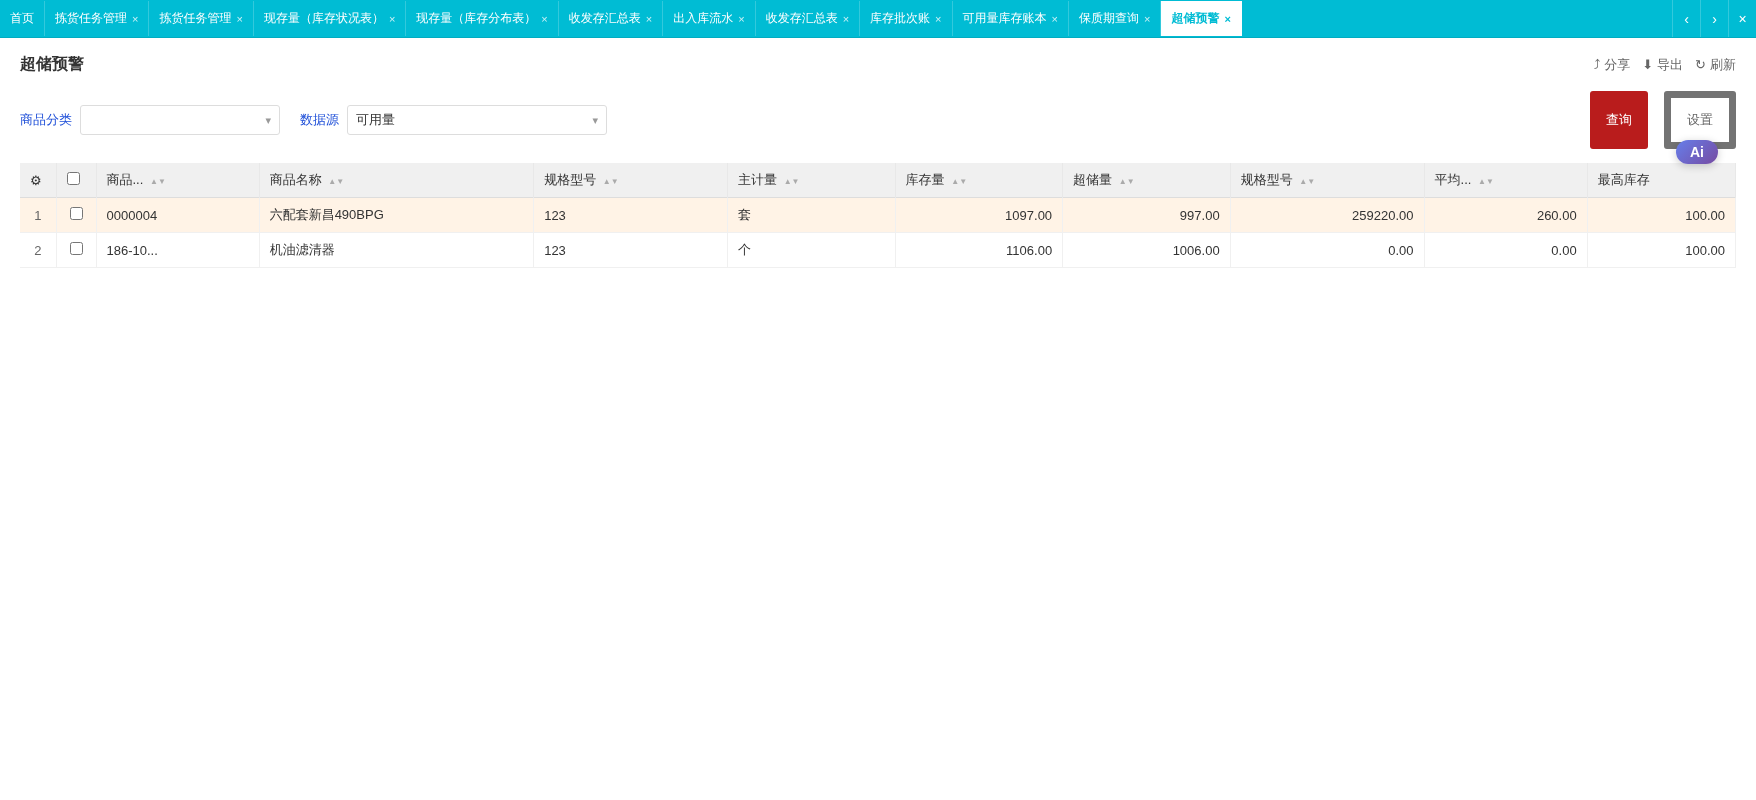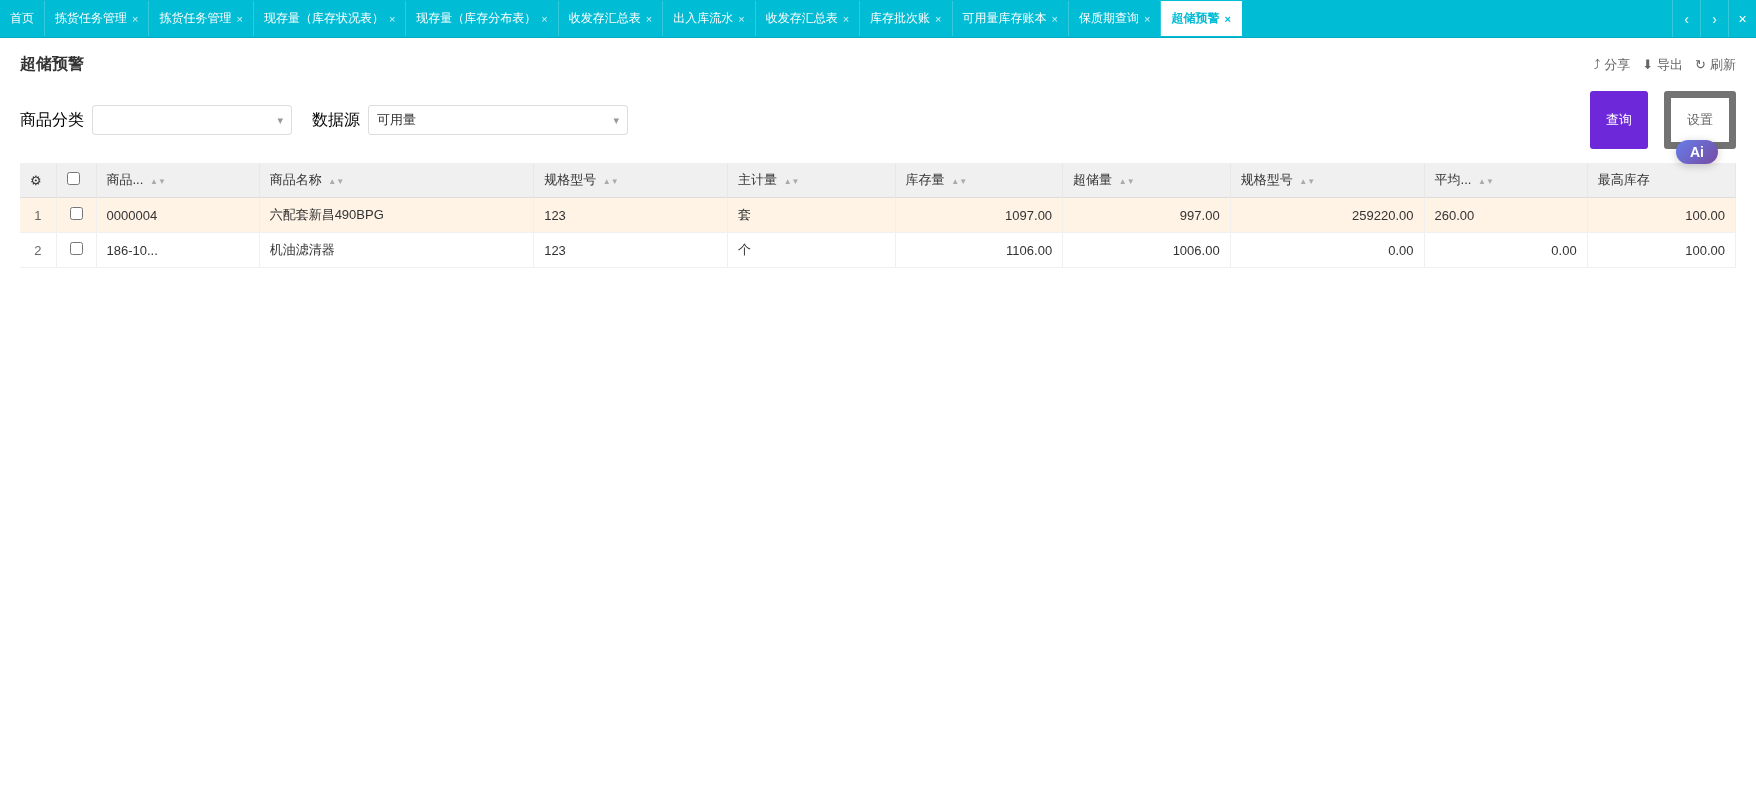--- a/index.html
+++ b/index.html
@@ -91,43 +91,43 @@
       align-items: center;
       gap: 20px;
       margin-bottom: 14px;
     }
     .filter-item {
       display: flex;
       align-items: center;
       gap: 8px;
     }
     .filter-label {
-      font-size: 16px;
-      color: #000000;
+      font-size: 13px;
+      color: #1d4ed8;
       white-space: nowrap;
       text-align: center;
     }
     .filter-select {
       display: flex;
       align-items: center;
       border: 1px solid #ddd;
       border-radius: 3px;
       padding: 4px 8px;
       background: #fff;
       cursor: pointer;
       min-width: 200px;
       height: 30px;
       justify-content: space-between;
       font-size: 13px;
       color: #999;
     }
     .filter-select .chevron { color: #999; font-size: 11px; }
 
     .btn-query {
-      background: #6d28d9;
+      background: #b91c1c;
       color: #fff;
       border: none;
       border-radius: 3px;
       padding: 20px 16px;
       cursor: pointer;
       font-size: 13px;
       margin-left: auto;
     }
     .btn-settings {
       background: #fff;
@@ -350,21 +350,21 @@
         <td class="checkbox-cell">
           <input type="checkbox" style="">
         </td>
         <td>0000004</td>
         <td>六配套新昌490BPG</td>
         <td>123</td>
         <td>套</td>
         <td style="text-align:right;">1097.00</td>
         <td style="text-align:right;">997.00</td>
         <td style="text-align:right;">259220.00</td>
-        <td style="">260.00</td>
+        <td style="text-align:right;">260.00</td>
         <td style="text-align:right;">100.00</td>
       </tr>
 
       <tr>
         <td class="row-num">2</td>
         <td class="checkbox-cell">
           <input type="checkbox" style="">
         </td>
         <td>186-10...</td>
         <td>机油滤清器</td>

